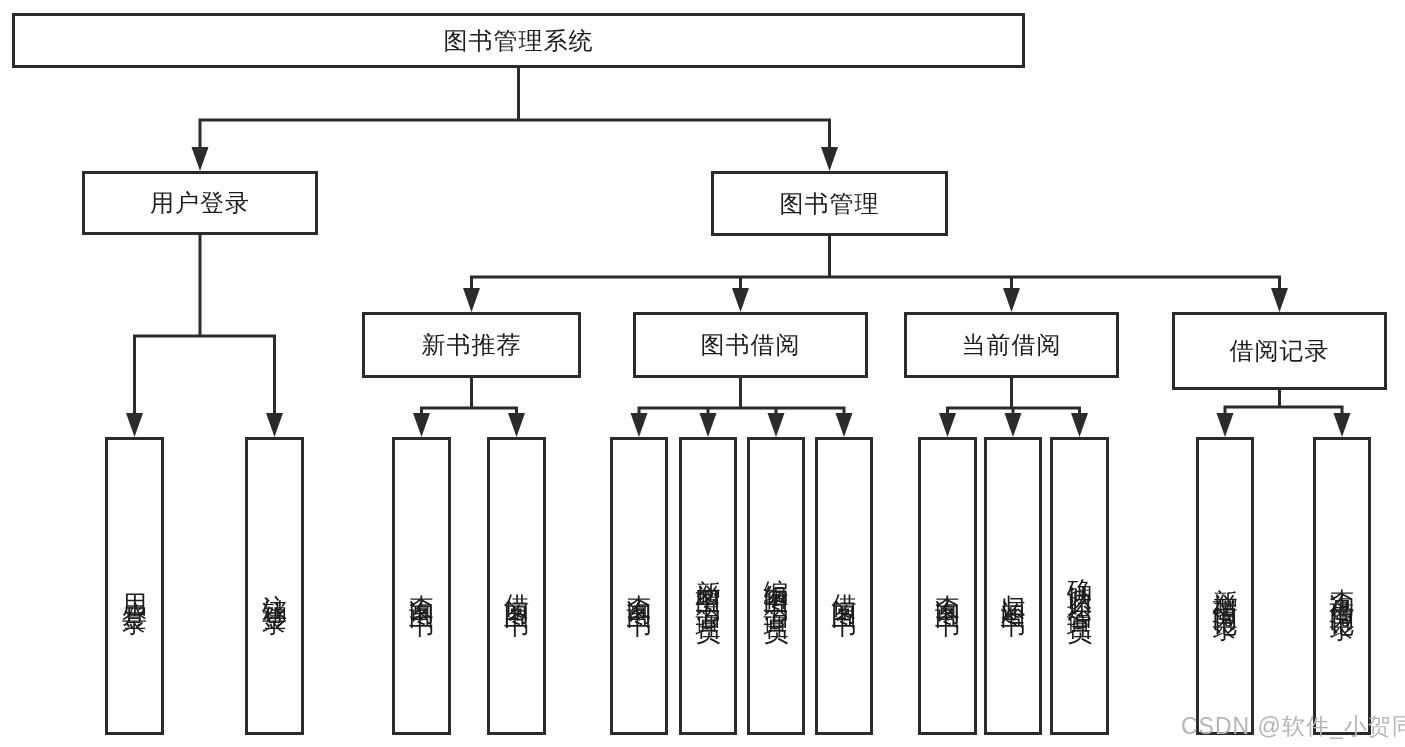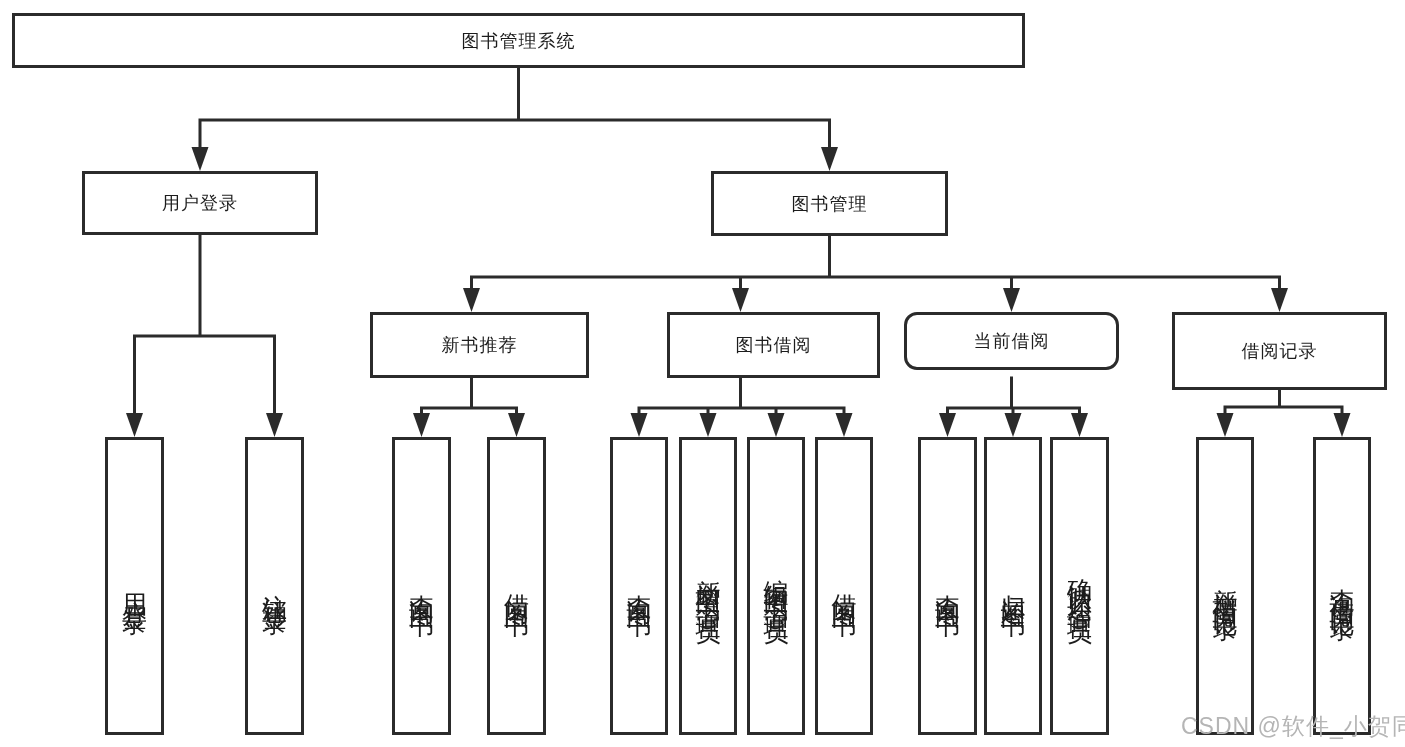--- a/index.html
+++ b/index.html
@@ -27,21 +27,21 @@
     box-sizing: border-box;
     border: 3px solid var(--line, #2b2b2b);
     background: var(--fill, #ffffff);
     color: var(--text, #1c1c1c);
     display: flex;
     align-items: center;
     justify-content: center;
     text-align: center;
   }
   .box.horizontal {
-    font-size: 18px;
+    font-size: 24px;
     letter-spacing: 1px;
     white-space: nowrap;
   }
   .box.vertical {
     writing-mode: vertical-rl;
     text-orientation: mixed;
     font-size: 25px;
     letter-spacing: 6px;
     line-height: 1;
   }
@@ -79,23 +79,23 @@
       <polygon points="939,413 956,413 947.5,437" fill="#2b2b2b"></polygon>
       <polygon points="1004.5,413 1021.5,413 1013,437" fill="#2b2b2b"></polygon>
       <polygon points="1071,413 1088,413 1079.5,437" fill="#2b2b2b"></polygon>
       <polygon points="1216.5,413 1233.5,413 1225,437" fill="#2b2b2b"></polygon>
       <polygon points="1333.5,413 1350.5,413 1342,437" fill="#2b2b2b"></polygon>
     </svg>
   <div id="nodes-layer">
       <div class="box horizontal" style="left: 12px; top: 13px; width: 1013px; height: 55px;">图书管理系统</div>
       <div class="box horizontal" style="left: 82px; top: 171px; width: 236px; height: 64px;">用户登录</div>
       <div class="box horizontal" style="left: 711px; top: 171px; width: 237px; height: 65px; text-align: right;">图书管理</div>
-      <div class="box horizontal" style="left: 370px; top: 312px; width: 219px; height: 66px;">新书推荐</div>
-      <div class="box horizontal" style="left: 667px; top: 312px; width: 213px; height: 66px;">图书借阅</div>
-      <div class="box horizontal" style="left: 904px; top: 312px; width: 215px; height: 58px; border-radius: 13px;">当前借阅</div>
+      <div class="box horizontal" style="left: 362px; top: 312px; width: 219px; height: 66px;">新书推荐</div>
+      <div class="box horizontal" style="left: 633px; top: 312px; width: 235px; height: 66px;">图书借阅</div>
+      <div class="box horizontal" style="left: 904px; top: 312px; width: 215px; height: 66px;">当前借阅</div>
       <div class="box horizontal" style="left: 1172px; top: 312px; width: 215px; height: 78px;">借阅记录</div>
       <div class="box vertical" style="left: 105px; top: 437px; width: 59px; height: 298px;">用户登录</div>
       <div class="box vertical" style="left: 245px; top: 437px; width: 59px; height: 298px;">注销登录</div>
       <div class="box vertical" style="left: 392px; top: 437px; width: 59px; height: 298px;">查询图书</div>
       <div class="box vertical" style="left: 487px; top: 437px; width: 59px; height: 298px;">借阅图书</div>
       <div class="box vertical" style="left: 610px; top: 437px; width: 58px; height: 298px;">查询图书</div>
       <div class="box vertical" style="left: 679px; top: 437px; width: 58px; height: 298px;">新增图书（管理员）</div>
       <div class="box vertical" style="left: 747px; top: 437px; width: 58px; height: 298px;">编辑图书（管理员）</div>
       <div class="box vertical" style="left: 815px; top: 437px; width: 58px; height: 298px;">借阅图书</div>
       <div class="box vertical" style="left: 918px; top: 437px; width: 59px; height: 298px;">查询图书</div>

